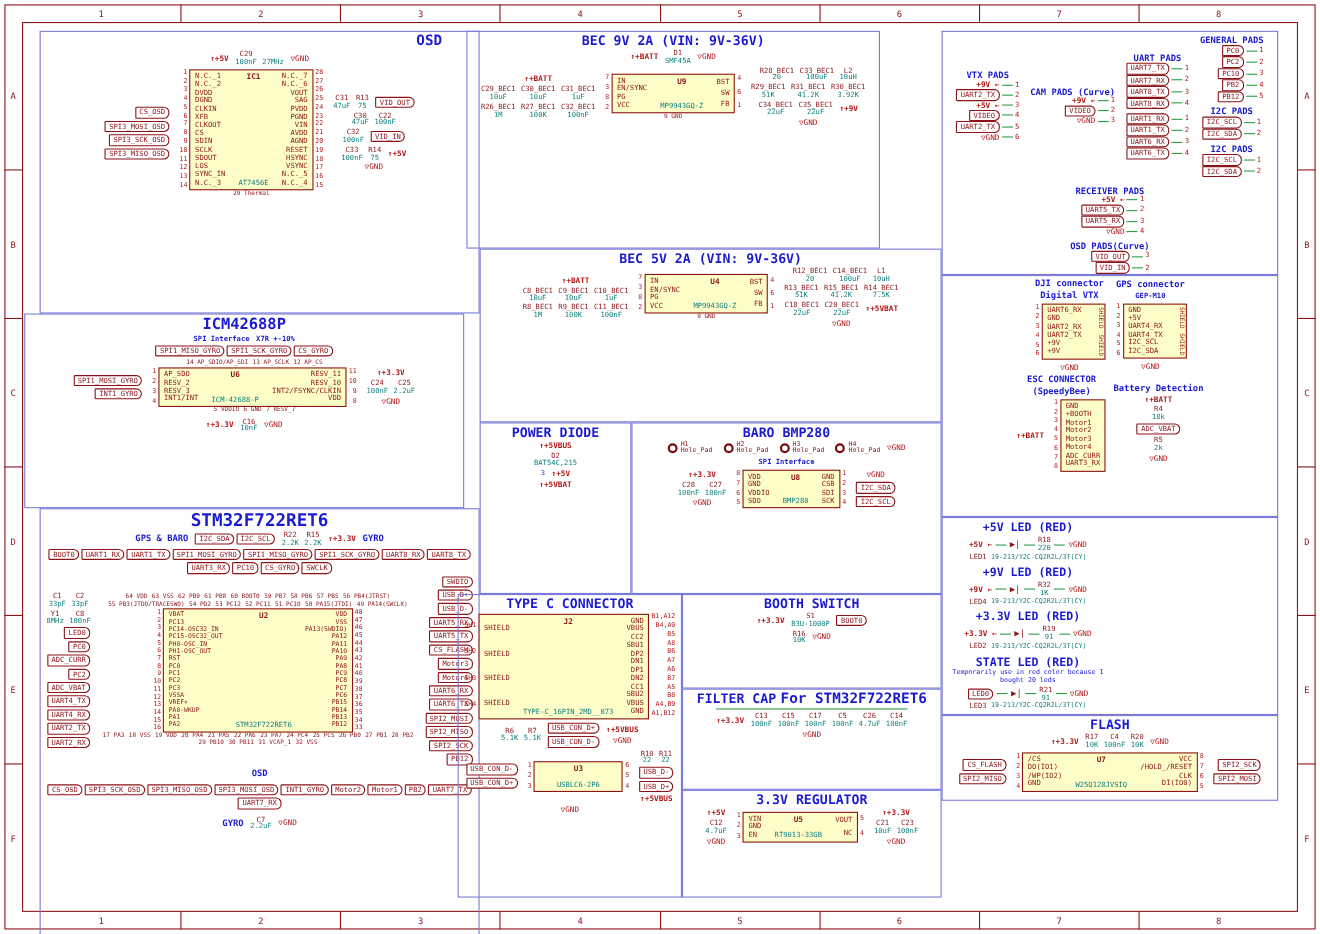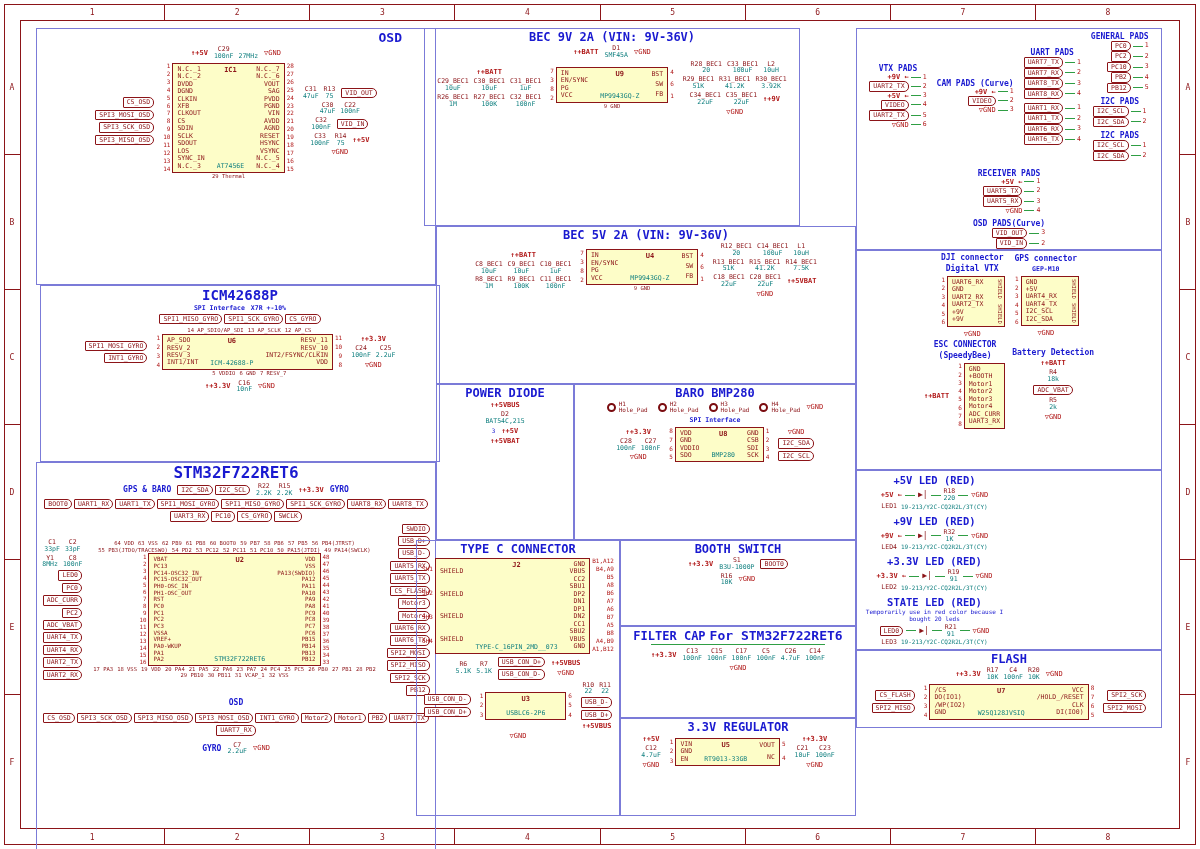--- a/index.html
+++ b/index.html
@@ -19,21 +19,21 @@
   .ruler.h>div:last-child{border-right:none}
   .ruler.top{top:4px}.ruler.bot{bottom:4px}
   .ruler.v{top:20px;bottom:20px;width:16px;flex-direction:column}
   .ruler.v>div{border-bottom:1px solid var(--mar);width:100%}
   .ruler.v>div:last-child{border-bottom:none}
   .ruler.lft{left:4px}.ruler.rgt{right:4px}
   
   .sec{position:absolute;border:1px solid var(--secb);padding:2px 3px;overflow:hidden;
        display:flex;flex-direction:column;align-items:center;gap:2px}
   #sec-osd{left:36px;top:28px;width:400px;height:257px}
-  #sec-imu{left:40px;top:285px;width:400px;height:177px}
+  #sec-imu{left:22px;top:285px;width:400px;height:177px}
   #sec-mcu{left:36px;top:462px;width:400px;height:412px}
   #sec-bec9{left:424px;top:28px;width:376px;height:198px}
   #sec-bec5{left:436px;top:226px;width:420px;height:158px}
   #sec-pwrdiode{left:436px;top:384px;width:138px;height:156px}
   #sec-baro{left:574px;top:384px;width:282px;height:156px}
   #sec-typec{left:416px;top:540px;width:204px;height:276px}
   #sec-booth{left:620px;top:540px;width:236px;height:86px}
   #sec-filter{left:620px;top:626px;width:236px;height:92px}
   #sec-reg{left:620px;top:718px;width:236px;height:98px}
   #sec-pads{left:856px;top:28px;width:306px;height:222px}

